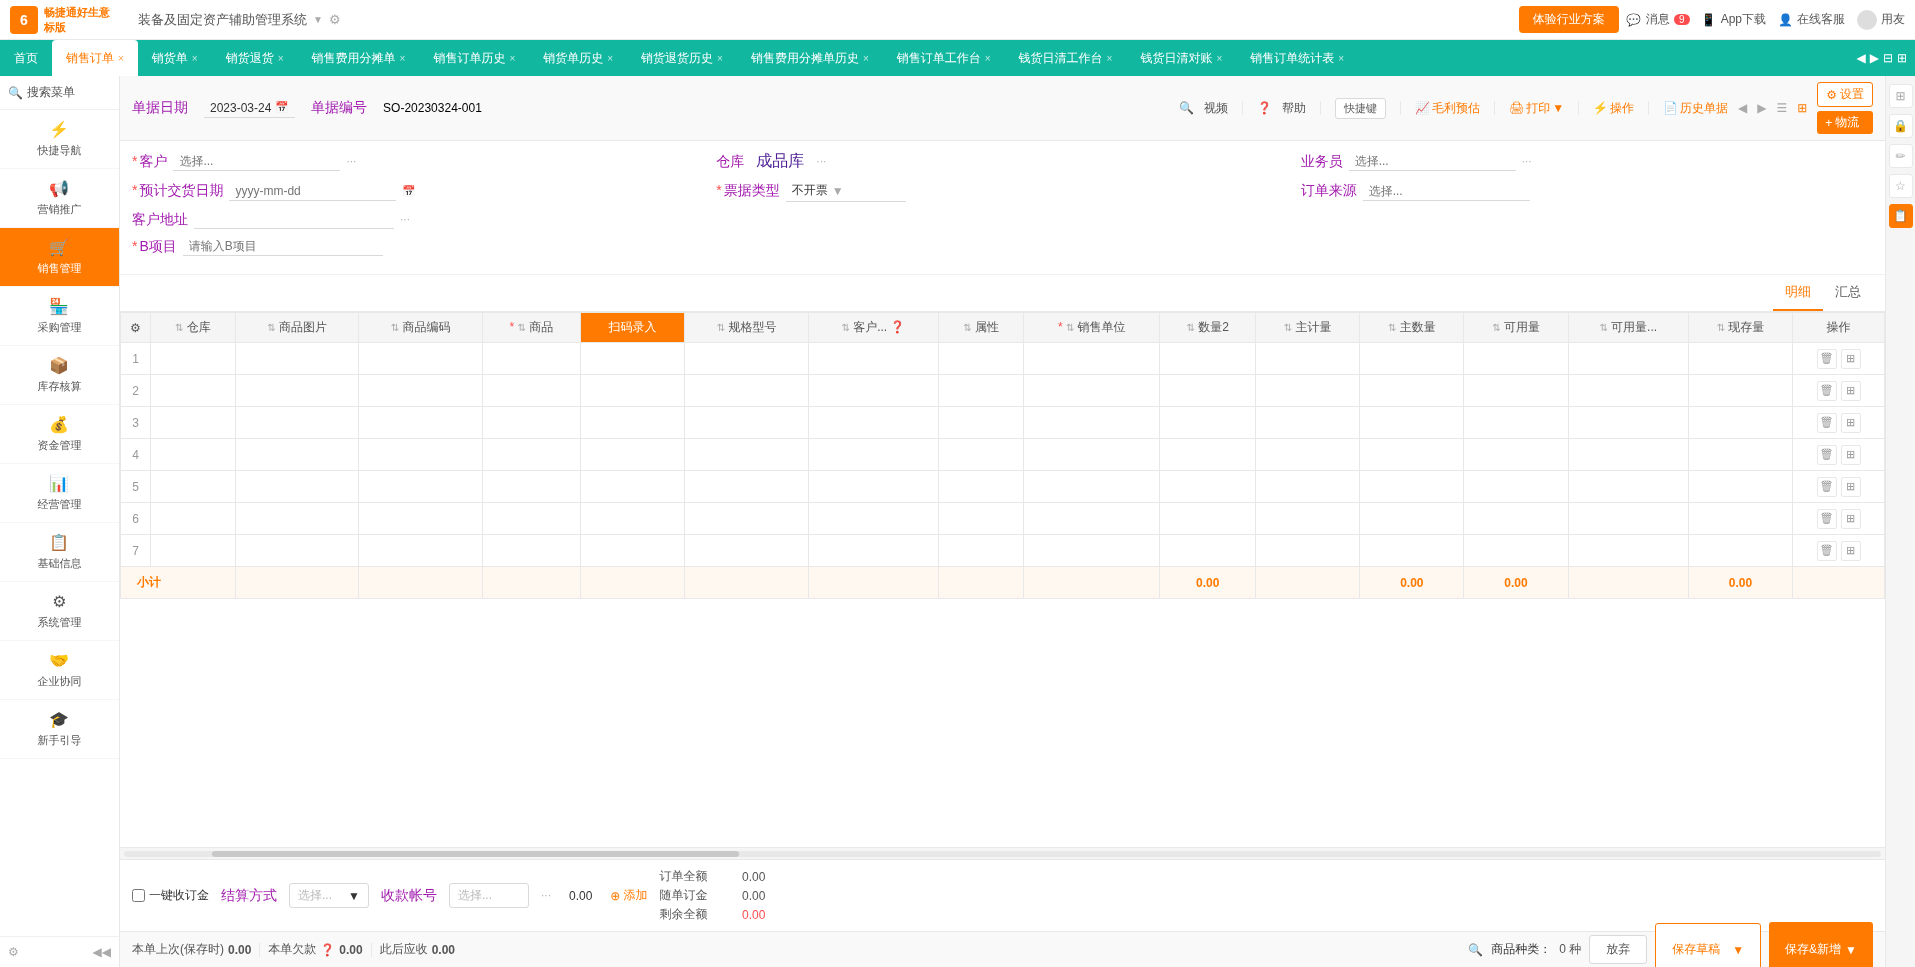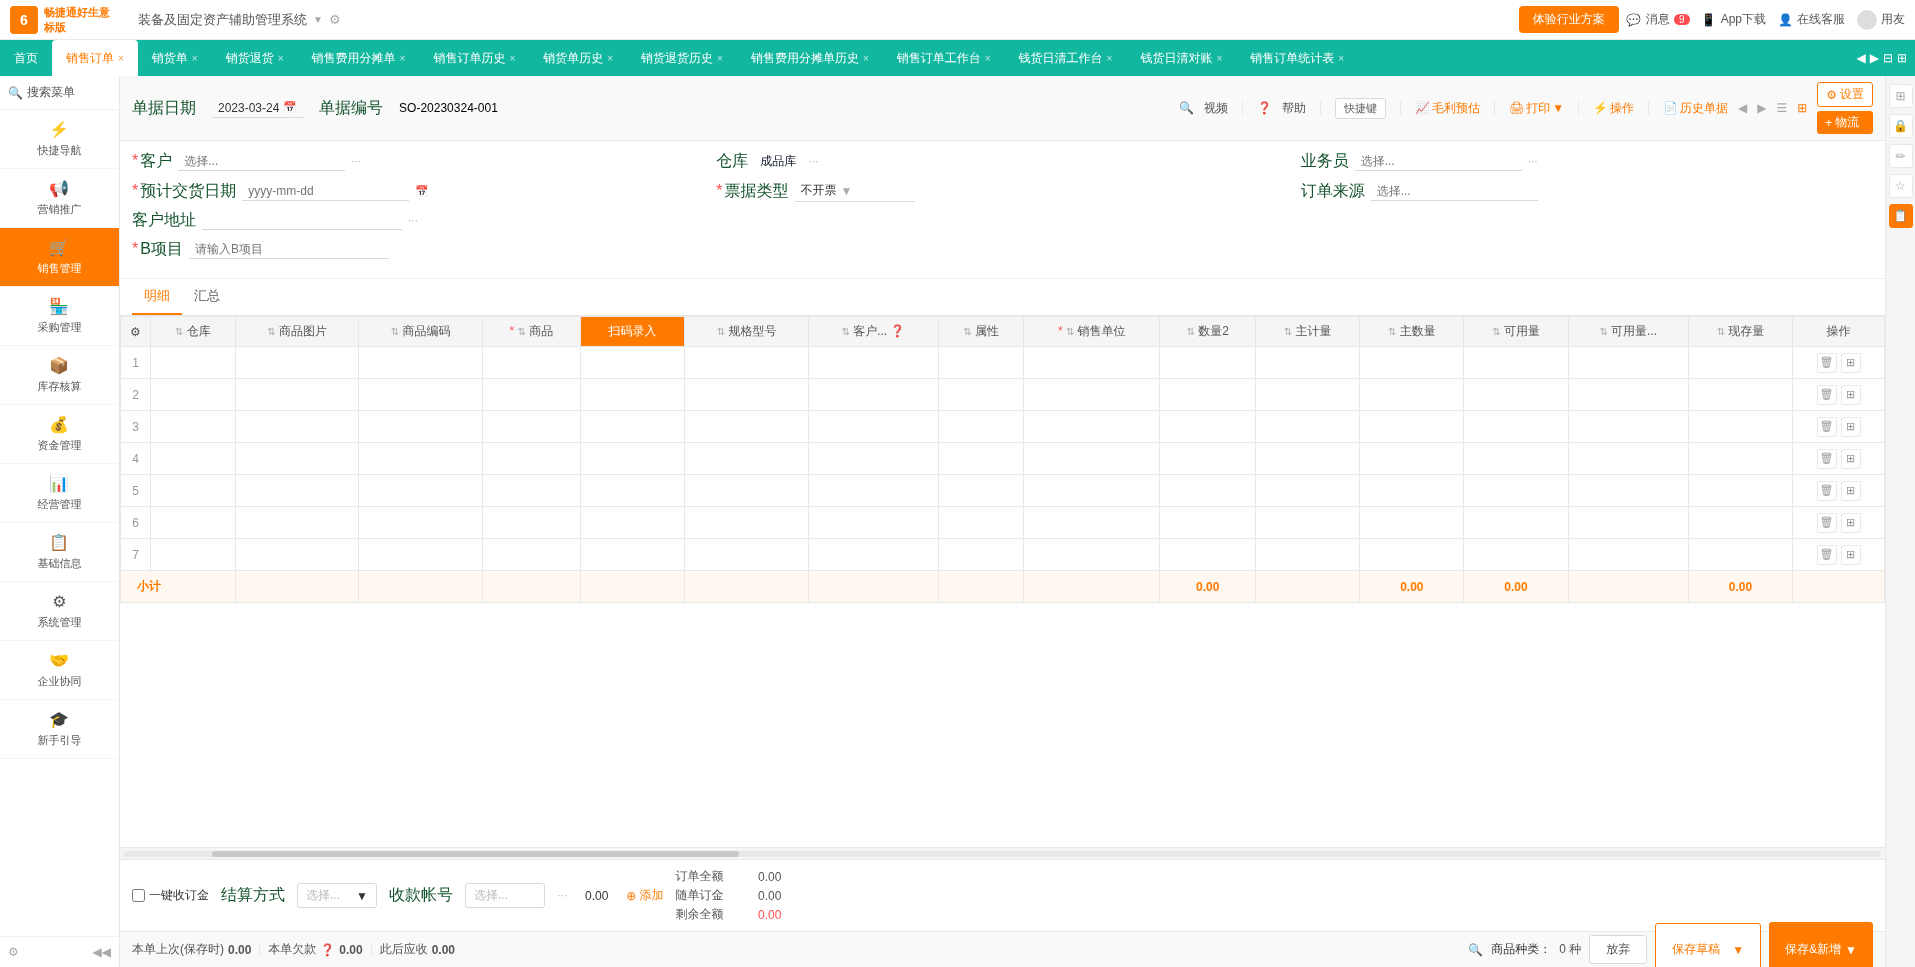--- a/index.html
+++ b/index.html
@@ -45,32 +45,32 @@
     .header-action-btn { display: flex; align-items: center; gap: 3px; cursor: pointer; color: #555; }
     .btn-view { color: #555; }
     .btn-help { color: #555; }
     .btn-shortcut { background: #fff; border: 1px solid #d9d9d9; padding: 2px 8px; border-radius: 3px; color: #555; cursor: pointer; font-size: 11px; }
     .btn-orange-text { color: #ff7a00; cursor: pointer; display: flex; align-items: center; gap: 2px; }
 
     
     .form-fields { padding: 10px 12px; border-bottom: 1px solid #f0f0f0; }
     .form-row { display: flex; align-items: center; gap: 12px; margin-bottom: 8px; }
     .form-field { display: flex; align-items: center; gap: 6px; flex: 1; }
-    .form-label { color: #14532d; white-space: nowrap; font-size: 16px; min-width: fit-content; }
+    .form-label { color: #a21caf; white-space: nowrap; font-size: 14px; min-width: fit-content; }
     .form-label.required::before { content: '*'; color: #ff4d4f; margin-right: 2px; }
     .form-input { border: none; border-bottom: 1px solid #d9d9d9; padding: 2px 6px; font-size: 12px; color: #333; background: transparent; outline: none; min-width: 80px; }
     .form-input.placeholder { color: #bbb; }
     .dots-btn { color: #aaa; cursor: pointer; font-size: 10px; }
     .form-select { display: flex; align-items: center; gap: 4px; border-bottom: 1px solid #d9d9d9; padding: 2px 6px; cursor: pointer; min-width: 100px; }
     .form-select-arrow { color: #aaa; }
     .form-date { display: flex; align-items: center; gap: 4px; border-bottom: 1px solid #d9d9d9; padding: 2px 6px; color: #333; }
     .form-date-icon { color: #aaa; font-size: 11px; }
 
     
-    .detail-tabs { display: flex; align-items: center; padding: 0 12px; border-bottom: 1px solid #e8e8e8; background: #fff; }
+    .detail-tabs { display: flex; align-items: center; padding: 0 12px; border-bottom: 1px solid #e8e8e8; background: #fff; justify-content: flex-end; }
     .detail-tab { padding: 8px 12px; cursor: pointer; color: #555; font-size: 13px; border-bottom: 2px solid transparent; }
     .detail-tab.active { color: #ff7a00; border-bottom-color: #ff7a00; }
 
     
     .table-container { flex: 1; overflow: auto; position: relative; }
     .data-table { width: 100%; border-collapse: collapse; font-size: 12px; min-width: 1200px; }
     .data-table th { background: #f5f5f5; border: 1px solid #e8e8e8; padding: 6px 8px; white-space: nowrap; font-weight: normal; color: #555; text-align: center; position: sticky; top: 0; z-index: 2; }
     .data-table th.required-col::before { content: '*'; color: #ff4d4f; }
     .data-table th .sort-icon { color: #aaa; font-size: 10px; }
     .data-table td { border: 1px solid #e8e8e8; padding: 4px 6px; text-align: center; height: 32px; }
@@ -313,21 +313,21 @@
 
     <div class="form-fields">
       <div class="form-row">
         <div class="form-field">
           <span class="form-label required">客户</span>
           <input class="form-input" style="min-width: 120px;" placeholder="选择...">
           <span class="dots-btn">···</span>
         </div>
         <div class="form-field">
           <span class="form-label">仓库</span>
-          <span style="font-size:12px;color:#0f172a;padding:0 6px;">成品库</span>
+          <span style="font-size:16px;color:#4c1d95;padding:0 6px;">成品库</span>
           <span class="dots-btn">···</span>
         </div>
         <div class="form-field">
           <span class="form-label">业务员</span>
           <input class="form-input" style="min-width: 100px;" placeholder="选择...">
           <span class="dots-btn">···</span>
         </div>
       </div>
       <div class="form-row">
         <div class="form-field">

